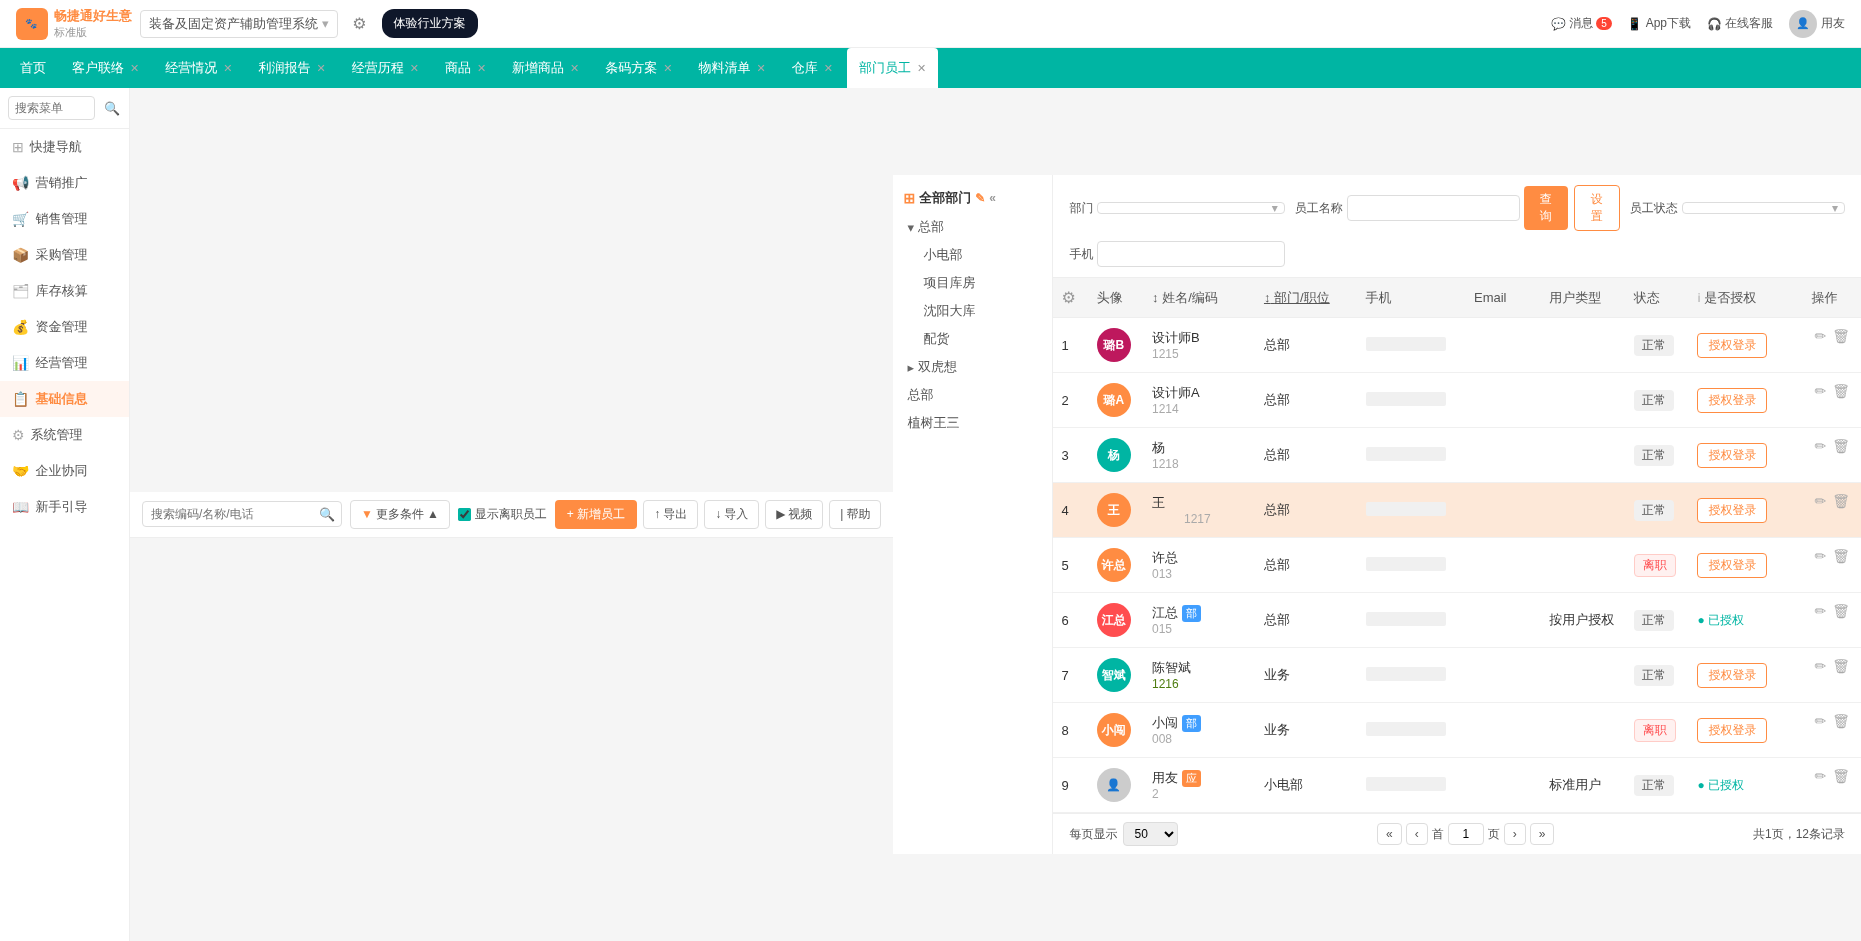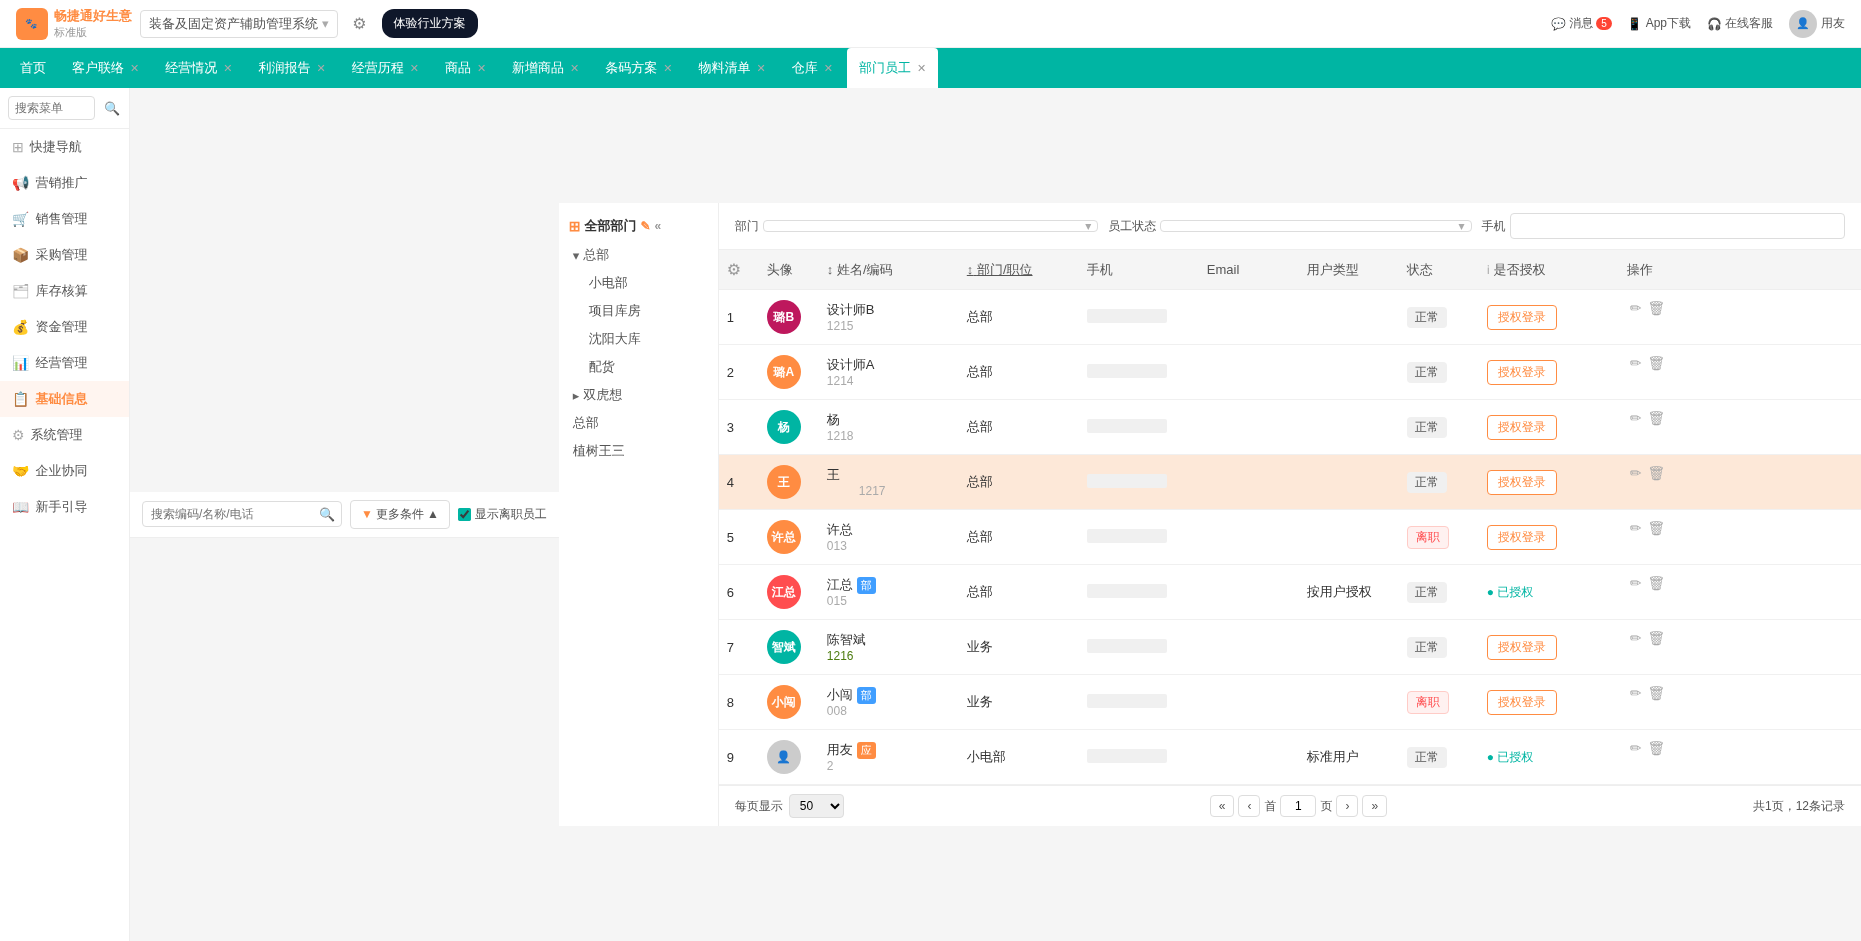--- a/index.html
+++ b/index.html
@@ -309,20 +309,39 @@
       </div>
       <button class="filter-btn">
         <span class="funnel">▼</span>
         <span>更多条件</span>
         <span>▲</span>
       </button>
       <label class="checkbox-label">
         <input type="checkbox" checked="" style="">
         <span>显示离职员工</span>
       </label>
+      <div class="toolbar-right">
+        <button class="btn-add">+ 新增员工</button>
+        <button class="btn-outline">
+          <span>↑</span>
+          <span>导出</span>
+        </button>
+        <button class="btn-outline">
+          <span>↓</span>
+          <span>导入</span>
+        </button>
+        <button class="btn-outline">
+          <span>▶</span>
+          <span>视频</span>
+        </button>
+        <button class="btn-outline">
+          <span>|</span>
+          <span>帮助</span>
+        </button>
+      </div>
     </div>
 
     <div class="content-inner">
 
       <div class="dept-tree">
         <div class="dept-header">
           <span style="color:#ff8c42;font-size:14px;">⊞</span>
           <span>全部部门</span>
           <span class="edit-icon">✎</span>
           <span class="collapse-icon">«</span>
@@ -357,20 +376,28 @@
         </div>
       </div>
 
       <div class="main-panel">
 
         <div class="filter-form">
           <div class="filter-row">
             <span class="filter-label">部门</span>
             <div class="filter-select" style="position:relative;border:1px solid #ddd;border-radius:4px;padding:5px 28px 5px 8px;flex:1;min-width:140px;">
               <span style="position:absolute;right:6px;top:50%;transform:translateY(-50%);color:#aaa;">▾</span>
+            </div>
+          </div>
+          <div class="filter-row">
+            <span class="filter-label">员工名称</span>
+            <input class="filter-input" type="text" style="">
+            <div class="filter-actions">
+              <button class="btn-query">查询</button>
+              <button class="btn-set">设置</button>
             </div>
           </div>
           <div class="filter-row">
             <span class="filter-label">员工状态</span>
             <div class="filter-select" style="position:relative;border:1px solid #ddd;border-radius:4px;padding:5px 28px 5px 8px;flex:1;min-width:140px;">
               <span style="position:absolute;right:6px;top:50%;transform:translateY(-50%);color:#aaa;">▾</span>
             </div>
           </div>
           <div class="filter-row">
             <span class="filter-label">手机</span>

